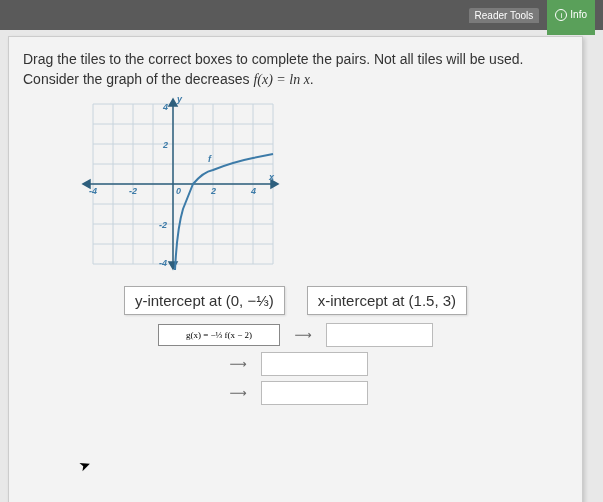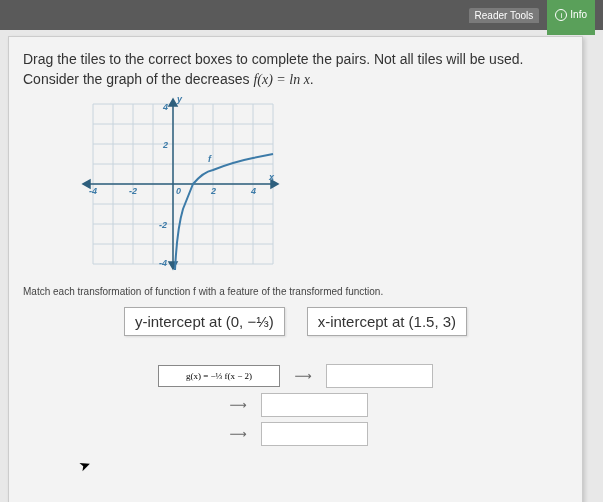--- a/index.html
+++ b/index.html
@@ -6,21 +6,21 @@
   .header-bar{height:30px;background:#5a5a5a;display:flex;justify-content:flex-end;align-items:center;color:#fff;font-size:10px;gap:8px;padding:0 8px;}
   .header-bar .tab{background:#7a7a7a;padding:2px 6px;border-radius:2px 2px 0 0;}
   .header-bar .info{background:#5aa05a;padding:14px 8px;cursor:pointer;}
   .page{background:#f3f3f3;border:1px solid #ccc;margin:6px 20px 0 8px;box-shadow:2px 2px 4px rgba(0,0,0,.15);padding:10px 14px 0 14px;height:464px;position:relative;overflow:hidden;}
   .instr{font-size:14px;color:#333;margin:4px 0;}
   .instr sub,.instr .math{font-family:'Times New Roman',serif;font-style:italic;}
   .graph-area{padding-left:50px;margin-top:6px;margin-bottom:8px;}
   .match-text{font-size:10px;color:#444;margin:4px 0 10px 0;}
   .tiles-row{display:flex;justify-content:center;gap:22px;margin:6px 0;}
   .tile{border:1px solid #aaa;background:#fff;padding:5px 10px;font-size:15px;color:#333;box-shadow:1px 1px 2px rgba(0,0,0,.1);white-space:nowrap;cursor:move;}
-  .pairs{margin-top:28px;}
+  .pairs{margin-top:8px;}
   .pair-row{display:flex;align-items:center;justify-content:center;gap:8px;margin:5px 0;}
   .source-box{border:1px solid #888;background:#fff;padding:5px 10px;font-size:9px;width:100px;text-align:center;font-family:'Times New Roman',serif;}
   .arrow{font-size:12px;color:#666;width:30px;text-align:center;}
   .drop-box{border:1px solid #bbb;background:#fff;width:105px;height:22px;}
   .footer{position:absolute;bottom:0;left:-8px;font-size:7px;color:#888;transform:translateY(2px);}
   svg text{font-size:9px;fill:#3d7ba8;font-style:italic;font-weight:bold;}
   .info-icon{width:10px;height:10px;border:1px solid #fff;border-radius:50%;display:inline-flex;align-items:center;justify-content:center;font-size:8px;margin-right:3px;}
   .cursor{position:absolute;left:70px;top:420px;font-size:14px;transform:rotate(-20deg);pointer-events:none;}
 </style>
 </head>
@@ -87,21 +87,20 @@
         <text x="138" y="100">2</text>
         <text x="178" y="100">4</text>
         <text x="90" y="16">4</text>
         <text x="90" y="54">2</text>
         <text x="86" y="134">-2</text>
         <text x="86" y="172">-4</text>
       </g>
     </svg>
   </div>
 
-  <div class="match-text">Match each transformation of function f with a feature of the transformed function.</div>
 
   <div class="tiles-row">
     <div class="tile">y-intercept at (0, −⅓)</div>
     <div class="tile">x-intercept at (1.5, 3)</div>
   </div>
 
   <div class="pairs">
     <div class="pair-row">
       <div class="source-box">g(x) = −⅓ f(x − 2)</div>
       <div class="arrow">⟶</div>

